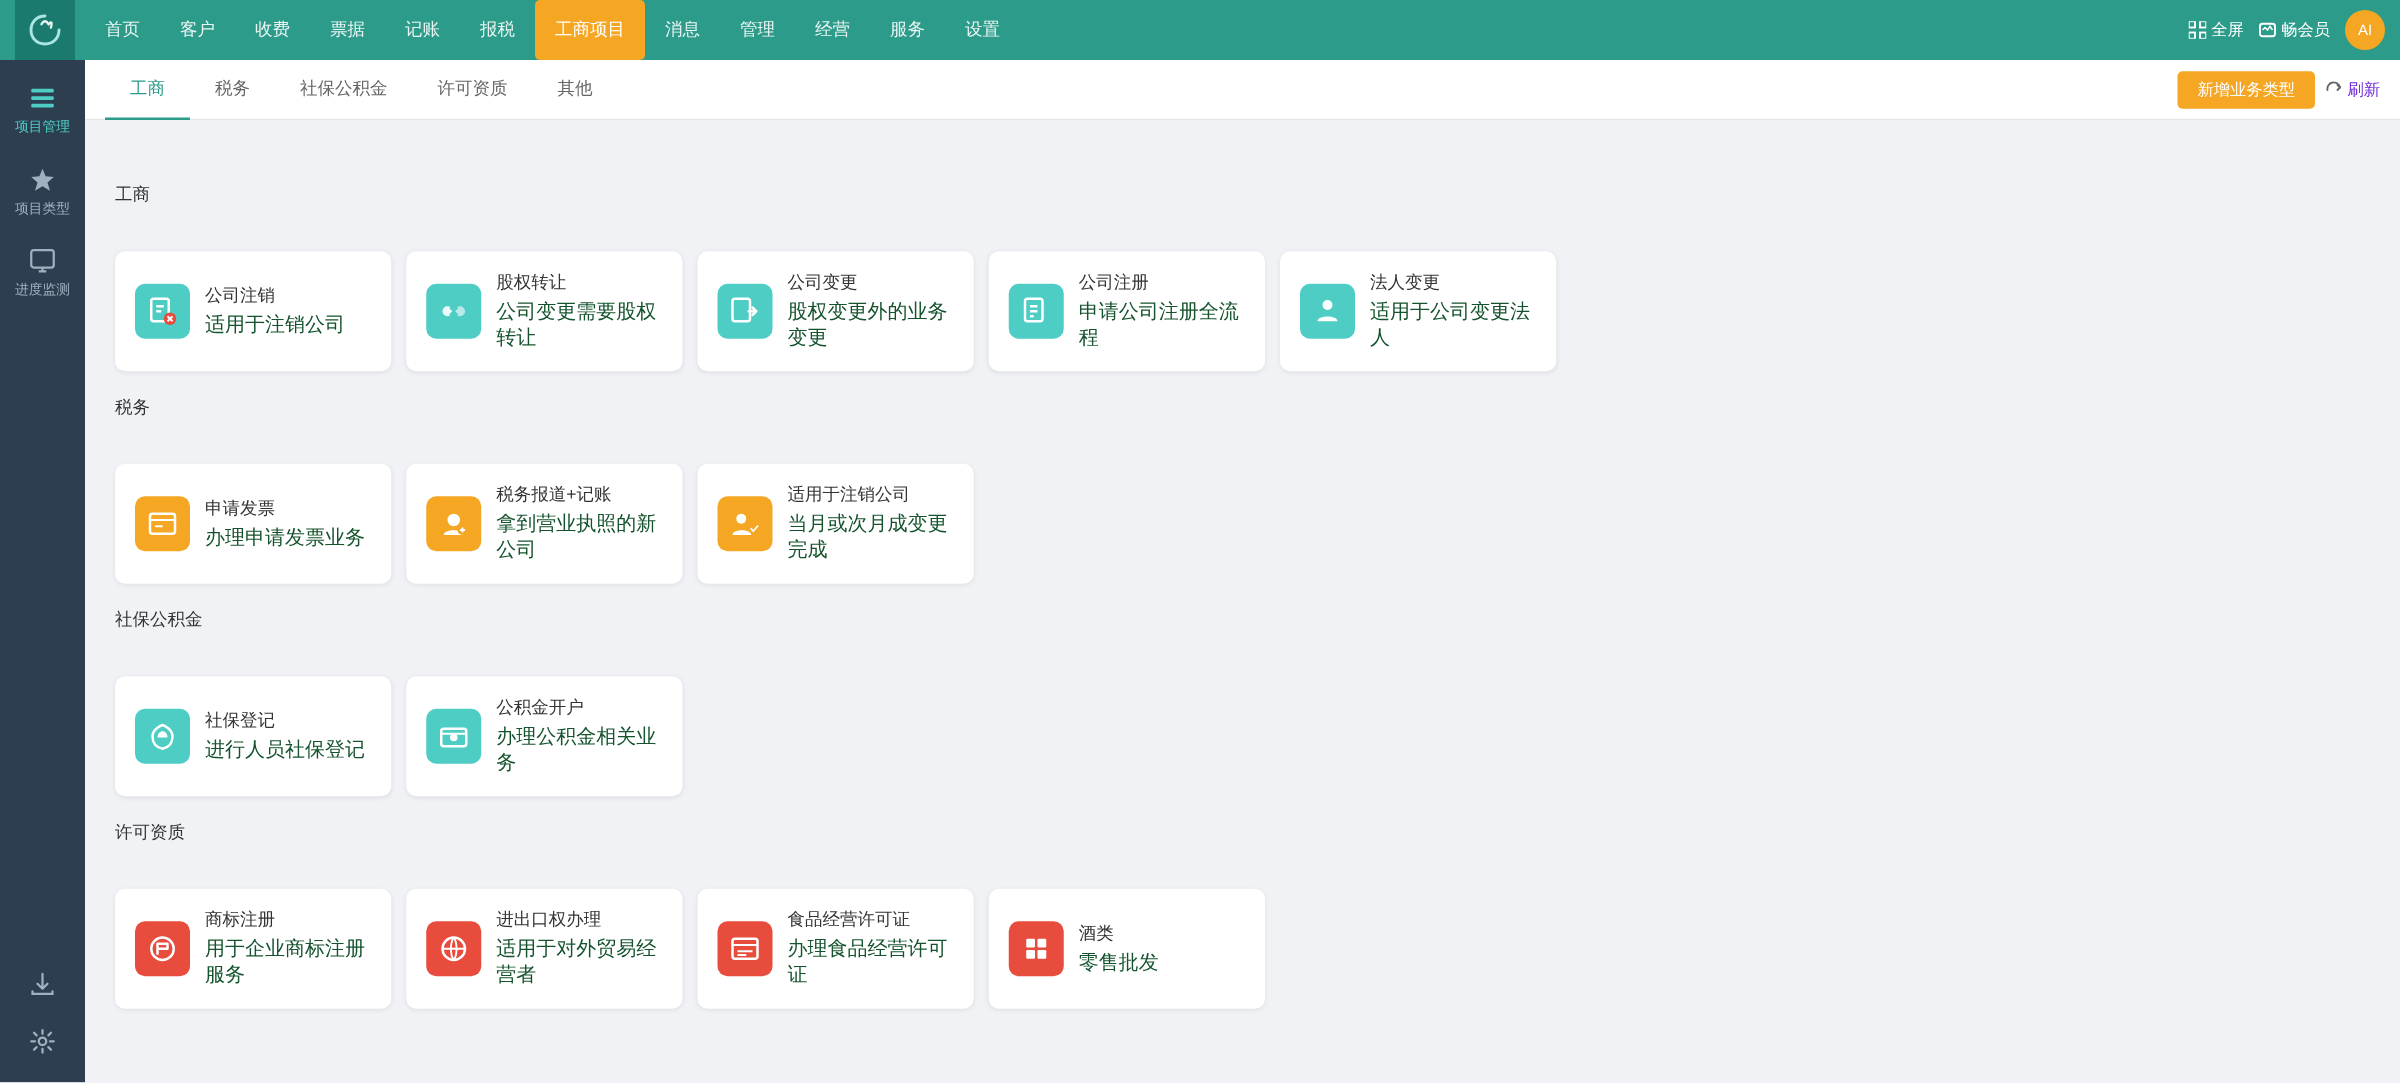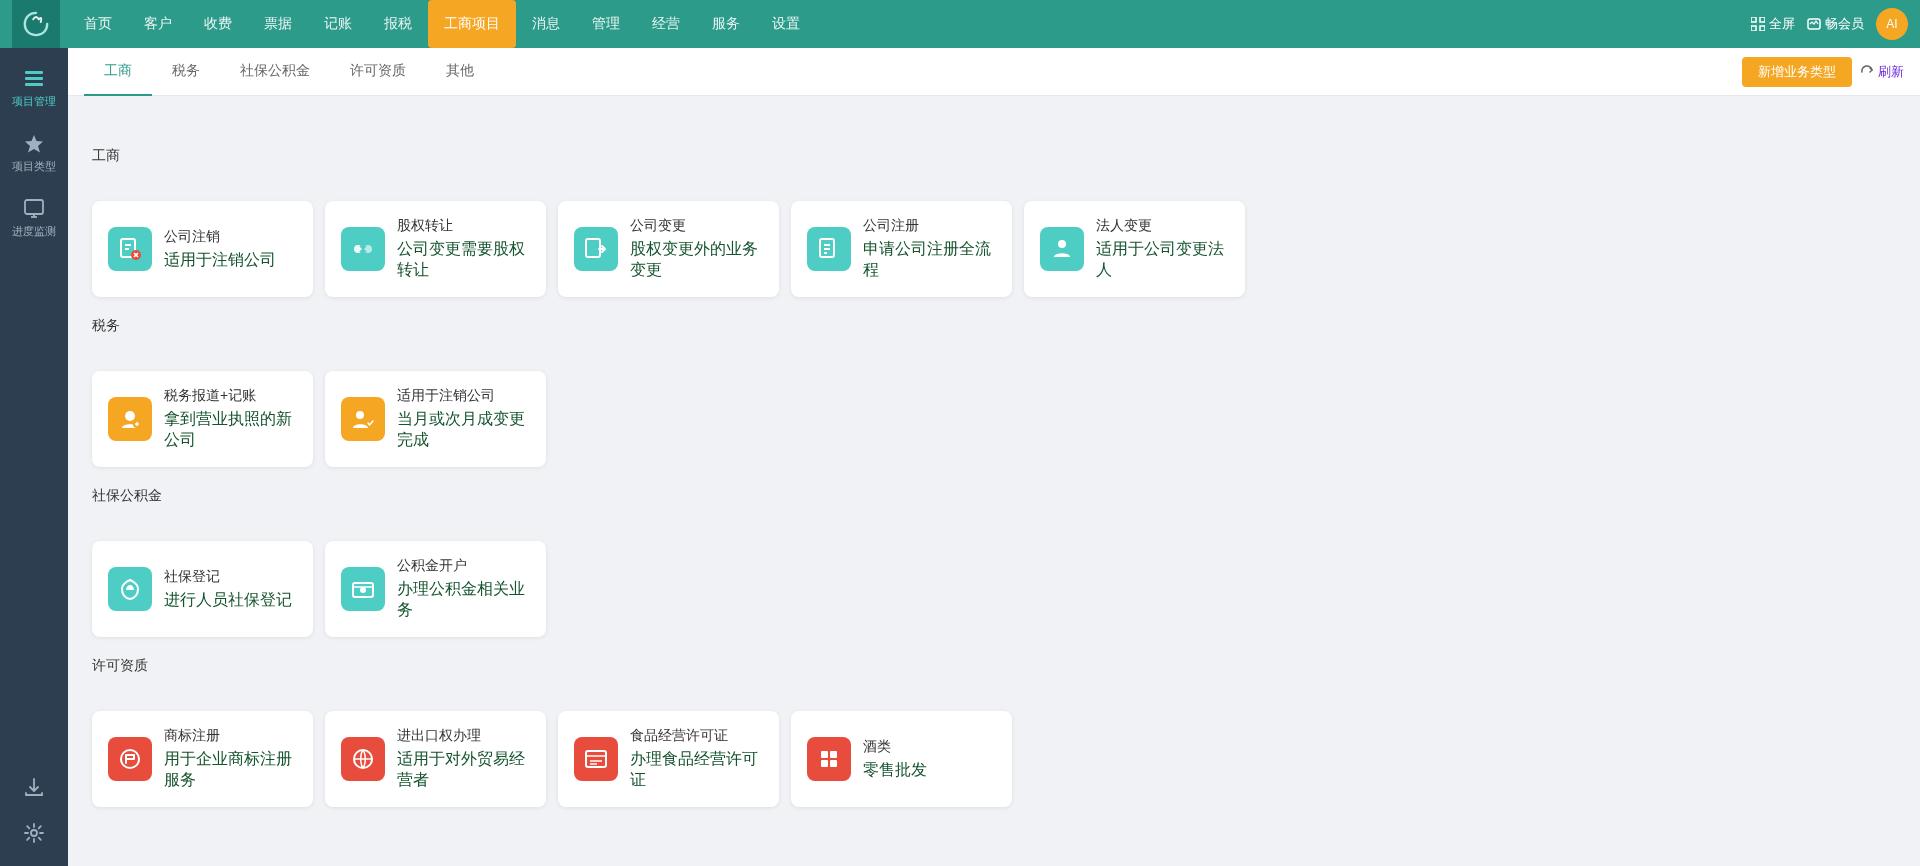--- a/index.html
+++ b/index.html
@@ -399,20 +399,33 @@
             <span class="card-desc">适用于公司变更法人</span>
           </div>
         </div>
       </div>
 
       <div class="section-title">税务</div>
       <div class="cards-grid">
         <div class="card">
           <div class="card-icon orange">
             <svg viewBox="0 0 26 26" fill="white">
+                <rect x="3" y="5" width="20" height="16" rx="2" fill="none" stroke="white" stroke-width="2"></rect>
+                <line x1="3" y1="10" x2="23" y2="10" stroke="white" stroke-width="1.5"></line>
+                <line x1="7" y1="15" x2="13" y2="15" stroke="white" stroke-width="1.5"></line>
+              </svg>
+          </div>
+          <div class="card-info">
+            <span class="card-title">申请发票</span>
+            <span class="card-desc">办理申请发票业务</span>
+          </div>
+        </div>
+        <div class="card">
+          <div class="card-icon orange">
+            <svg viewBox="0 0 26 26" fill="white">
                 <circle cx="13" cy="10" r="5" fill="white"></circle>
                 <path d="M5 22 C5 17 21 17 21 22" fill="white"></path>
                 <circle cx="20" cy="18" r="4" fill="#f5a623"></circle>
                 <line x1="18" y1="18" x2="22" y2="18" stroke="white" stroke-width="1.5"></line>
                 <line x1="20" y1="16" x2="20" y2="20" stroke="white" stroke-width="1.5"></line>
               </svg>
           </div>
           <div class="card-info">
             <span class="card-title">税务报道+记账</span>
             <span class="card-desc">拿到营业执照的新公司</span>

